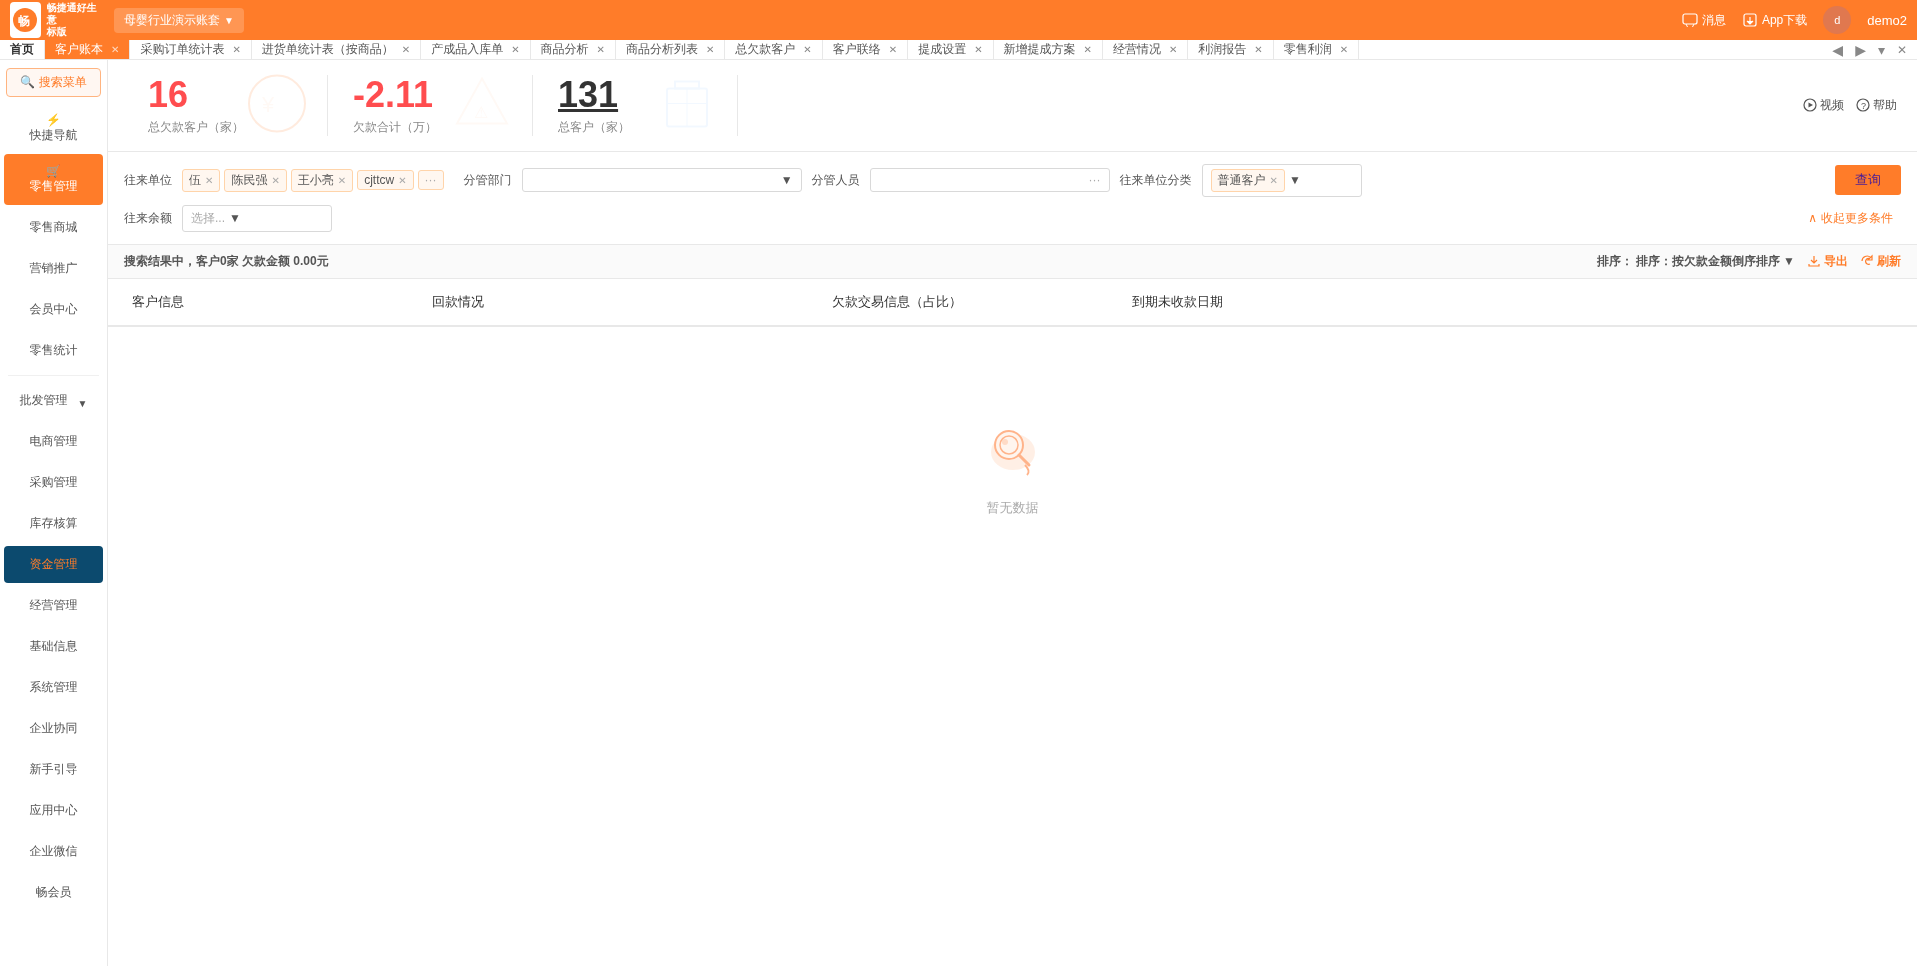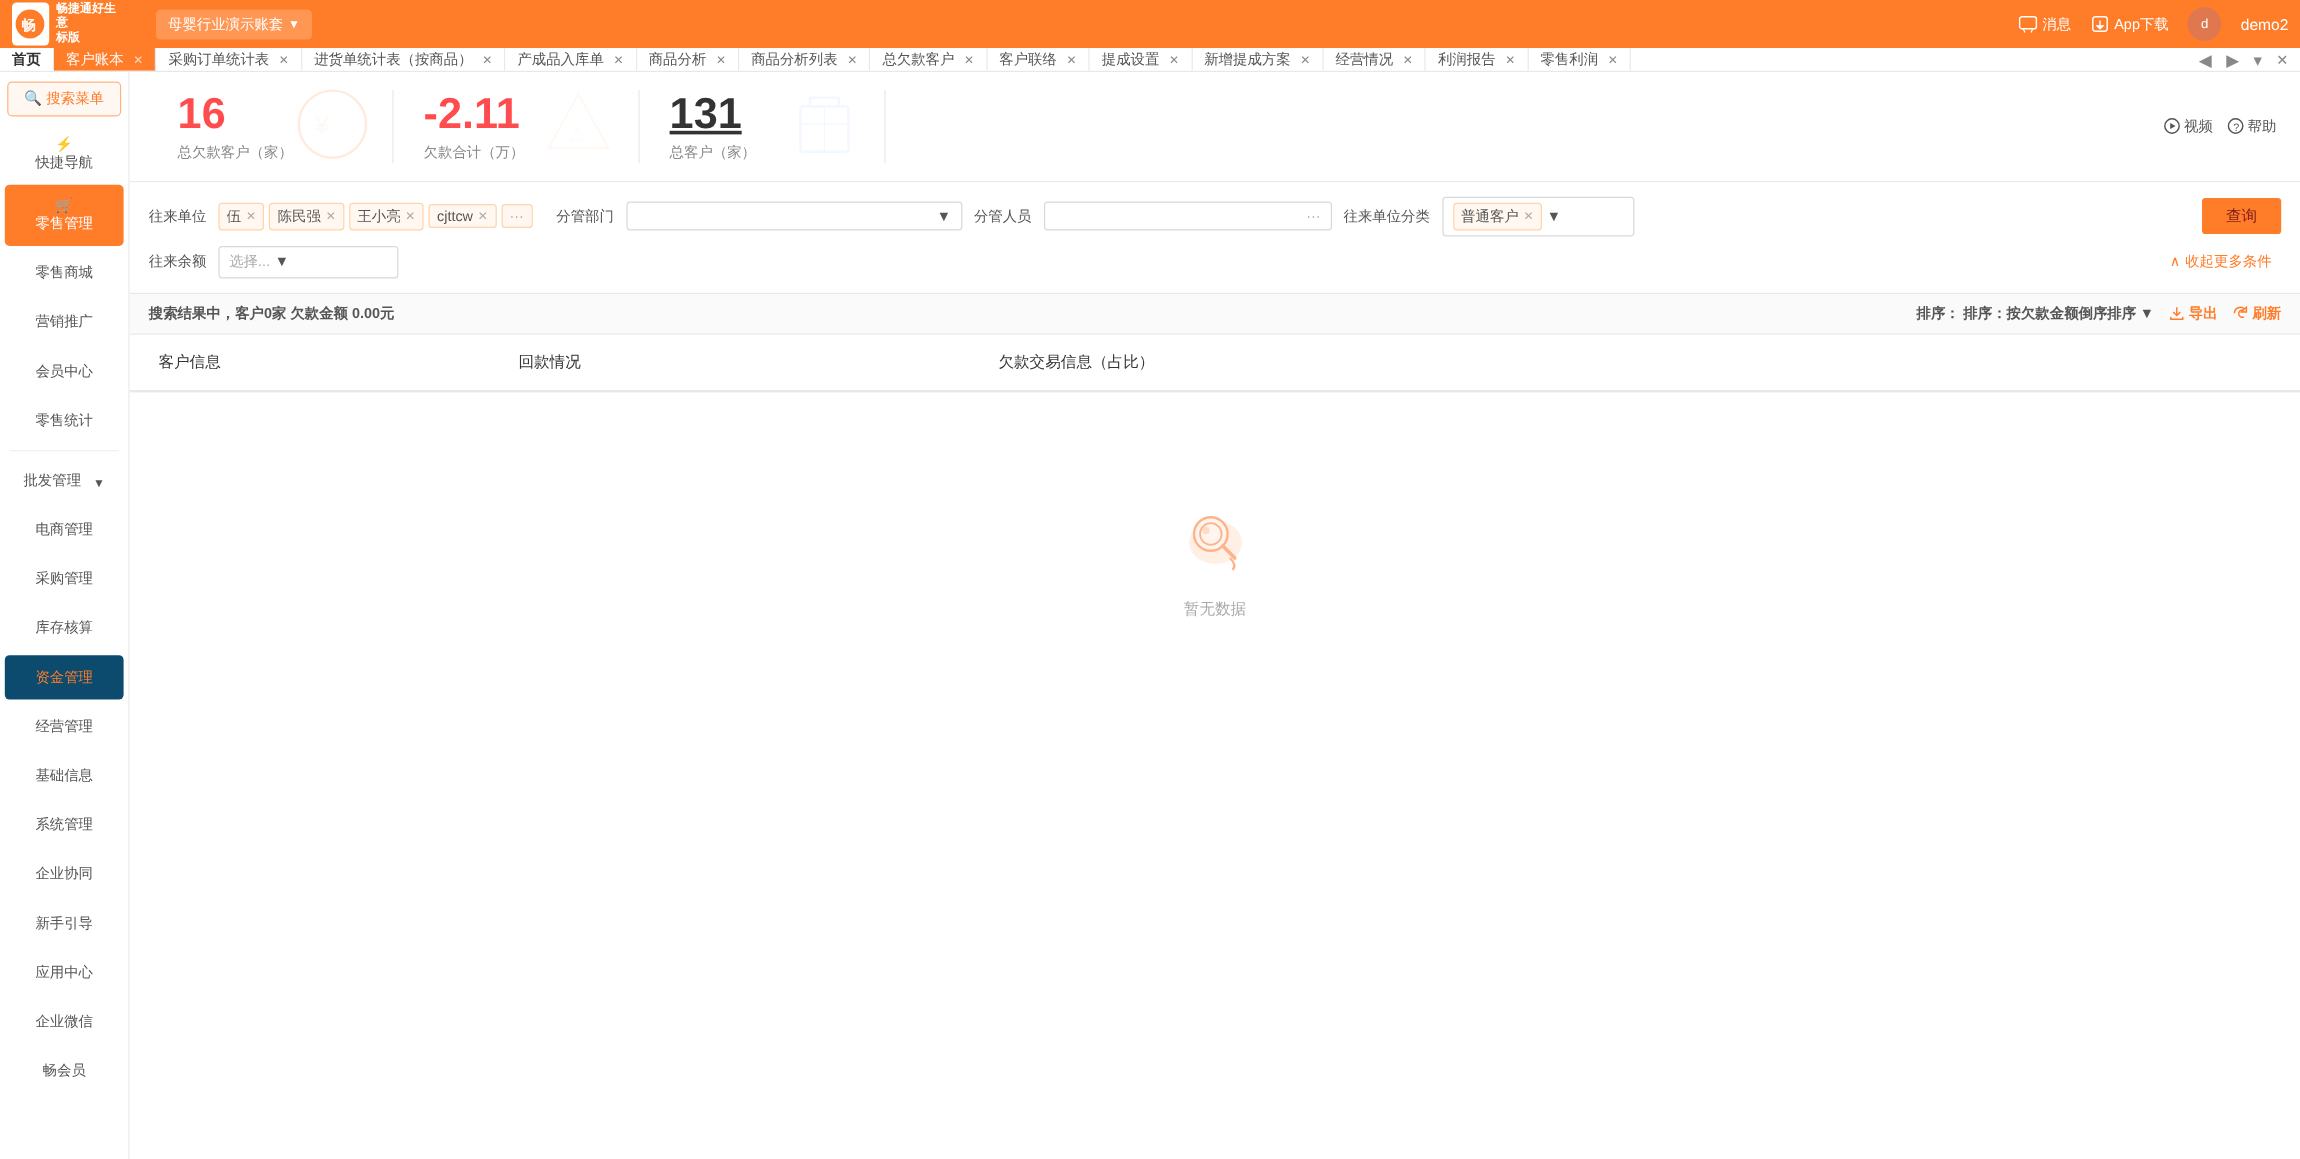--- a/index.html
+++ b/index.html
@@ -6,21 +6,21 @@
     body { font-family: 'Microsoft YaHei', Arial, sans-serif; font-size: 13px; background: #f5f5f5; overflow: hidden; }
 
     
     .app-wrapper { display: flex; flex-direction: column; height: 966px; width: 1917px; }
     .top-bar { display: flex; align-items: center; background: #ff7c29; height: 40px; padding: 0 10px; flex-shrink: 0; }
     .top-bar-left { display: flex; align-items: center; gap: 8px; }
     .logo-area { display: flex; align-items: center; gap: 6px; color: #fff; font-size: 12px; font-weight: bold; width: 88px; }
     .logo-icon { width: 36px; height: 36px; background: #fff; border-radius: 4px; display: flex; align-items: center; justify-content: center; }
     .logo-icon svg { width: 28px; height: 28px; }
     .logo-text { line-height: 1.2; font-size: 11px; }
-    .enterprise-selector { display: flex; align-items: center; gap: 4px; background: rgba(255,255,255,0.2); border-radius: 4px; padding: 4px 10px; color: #fff; font-size: 12px; cursor: pointer; margin-left: 24px; }
+    .enterprise-selector { display: flex; align-items: center; gap: 4px; background: rgba(255,255,255,0.2); border-radius: 4px; padding: 4px 10px; color: #fff; font-size: 12px; cursor: pointer; margin-left: 8px; }
     .top-bar-right { margin-left: auto; display: flex; align-items: center; gap: 16px; color: #fff; font-size: 13px; }
     .top-bar-right .icon-btn { display: flex; align-items: center; gap: 4px; cursor: pointer; color: #fff; font-size: 12px; }
     .user-avatar { width: 28px; height: 28px; border-radius: 50%; background: #e0784f; display: flex; align-items: center; justify-content: center; color: #fff; font-size: 11px; }
 
     
     .tab-bar { display: flex; align-items: stretch; background: #fff; border-bottom: 1px solid #e8e8e8; height: 20px; flex-shrink: 0; overflow: hidden; }
     .tab-item { display: flex; align-items: center; padding: 0 10px; font-size: 12px; cursor: pointer; border-right: 1px solid #e8e8e8; white-space: nowrap; height: 100%; color: #555; gap: 4px; }
     .tab-item.home { background: #fff; color: #333; font-weight: bold; }
     .tab-item.active { background: #ff7c29; color: #fff; }
     .tab-item .close-x { font-size: 10px; cursor: pointer; opacity: 0.7; margin-left: 4px; }
@@ -62,21 +62,21 @@
     .filter-label { font-size: 12px; color: #555; white-space: nowrap; }
     .filter-tags { display: flex; align-items: center; gap: 4px; flex-wrap: wrap; }
     .filter-tag { display: flex; align-items: center; background: #fff7f0; border: 1px solid #ffd4aa; border-radius: 3px; padding: 2px 6px; font-size: 12px; color: #555; gap: 4px; }
     .filter-tag .tag-close { color: #aaa; cursor: pointer; font-size: 10px; }
     .filter-tag .tag-more { color: #aaa; cursor: pointer; }
     .filter-select { display: flex; align-items: center; background: #fff; border: 1px solid #d9d9d9; border-radius: 3px; padding: 4px 8px; font-size: 12px; color: #555; cursor: pointer; gap: 4px; min-width: 120px; }
     .filter-select-wide { min-width: 280px; }
     .filter-input { display: flex; align-items: center; background: #fff; border: 1px solid #d9d9d9; border-radius: 3px; padding: 4px 8px; font-size: 12px; color: #555; cursor: pointer; gap: 4px; min-width: 180px; }
     .filter-input .dots { color: #aaa; margin-left: auto; }
     .collapse-btn { display: flex; align-items: center; gap: 4px; color: #ff7c29; font-size: 12px; cursor: pointer; padding: 4px 8px; }
-    .query-btn { background: #ff7c29; color: #7f1d1d; border: none; border-radius: 3px; padding: 6px 20px; font-size: 13px; cursor: pointer; margin-left: auto; }
+    .query-btn { background: #ff7c29; color: #4c1d95; border: none; border-radius: 3px; padding: 6px 20px; font-size: 13px; cursor: pointer; margin-left: auto; }
 
     
     .search-result-bar { display: flex; align-items: center; padding: 8px 16px; background: #fafafa; border-bottom: 1px solid #e8e8e8; font-size: 12px; color: #555; flex-shrink: 0; font-weight: bold; }
     .search-result-bar .result-info { flex: 1; }
     .search-result-bar .result-actions { display: flex; gap: 12px; align-items: center; }
     .result-action-btn { display: flex; align-items: center; gap: 3px; cursor: pointer; color: #555; font-size: 12px; }
     .result-action-btn.orange { color: #ff7c29; }
     .sort-select { display: flex; align-items: center; gap: 3px; font-size: 12px; color: #555; cursor: pointer; }
 
     
@@ -421,20 +421,21 @@
             <span>刷新</span>
           </div>
         </div>
       </div>
 
       <div class="table-area">
         <div class="table-header">
           <div class="table-header-cell">客户信息</div>
           <div class="table-header-cell">回款情况</div>
           <div class="table-header-cell">欠款交易信息（占比）</div>
+          <div class="table-header-cell">到期未收款日期</div>
         </div>
 
         <div class="empty-state">
           <div class="empty-icon">
             <svg viewBox="0 0 80 80" fill="none" xmlns="http://www.w3.org/2000/svg">
 
               <ellipse cx="40" cy="45" rx="22" ry="18" fill="#ffe0cc" opacity="0.5"></ellipse>
               <circle cx="36" cy="38" r="14" stroke="#ffb38a" stroke-width="2" fill="#fff5ee"></circle>
               <circle cx="36" cy="38" r="9" stroke="#ffb38a" stroke-width="1.5" fill="none"></circle>
               <line x1="46" y1="48" x2="56" y2="58" stroke="#ffb38a" stroke-width="3" stroke-linecap="round"></line>

